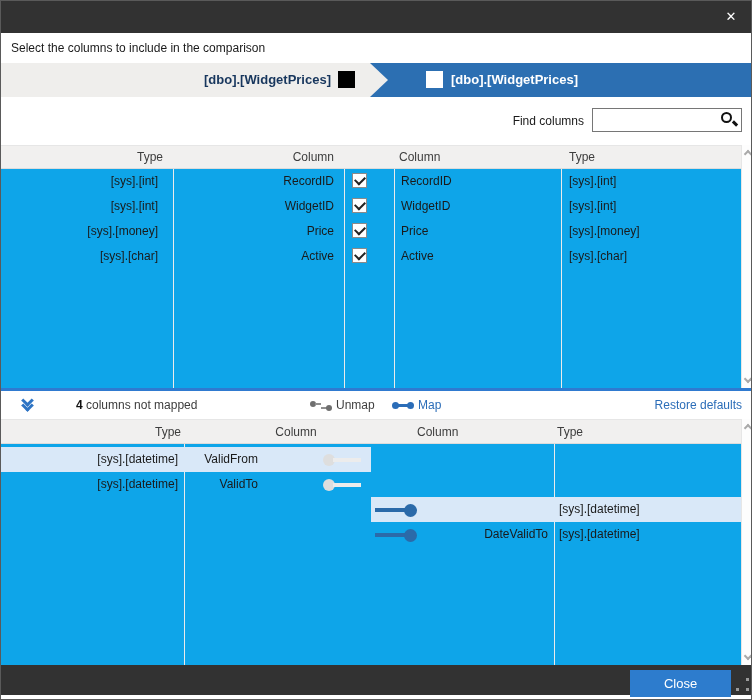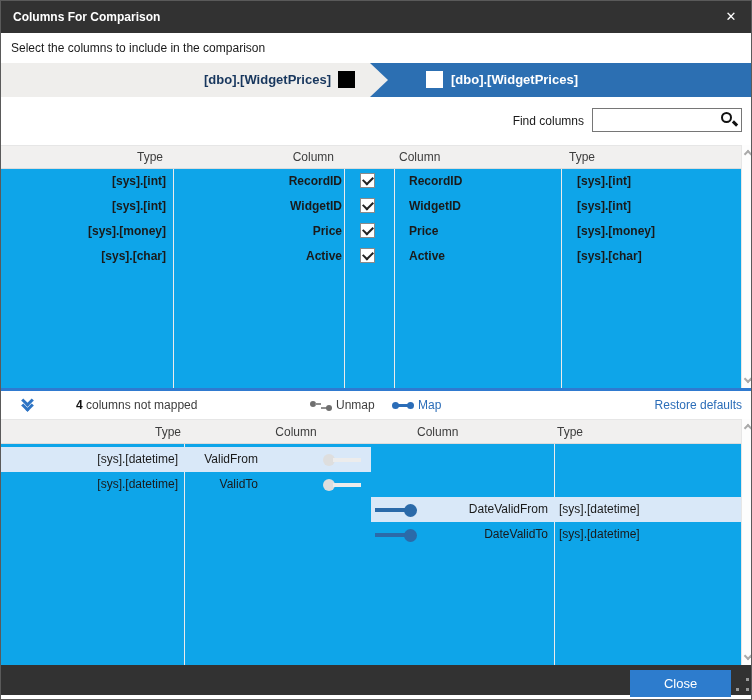--- a/index.html
+++ b/index.html
@@ -39,21 +39,21 @@
   .vline { position:absolute; width:1px; background:#ebebeb; }
   .cell { position:absolute; top:0; line-height:25px; white-space:nowrap; }
   .scrollbar { position:absolute; right:0; top:0; bottom:0; width:12px; background:#fdfdfd; border-left:1px solid #e6e6e6; }
   .chev { position:absolute; left:3px; width:6px; height:6px; border-left:2px solid #aaa; border-bottom:2px solid #aaa; }
   .chev.up { top:6px; transform:rotate(135deg); }
   .chev.down { bottom:6px; transform:rotate(-45deg); }
   
   .upper-panel { top:144px; height:243px; }
   .upper-panel .grid-header { height:24px; }
   .upper-panel .grid-header div { line-height:23px; }
-  .upper-rows { position:absolute; left:8px; top:24px; width:740px;font-weight:bold; }
+  .upper-rows { position:absolute; left:0; top:24px; width:740px; }
   .m-row { position:relative; height:25px; }
   .c-type-l { left:0; width:157px; text-align:right; }
   .c-col-l  { left:172px; width:161px; text-align:right; }
   .c-check  { position:absolute; left:351px; top:4px; }
   .c-col-r  { left:400px; }
   .c-type-r { left:568px; }
   .checkbox { display:block; width:15px; height:15px; border:1px solid #8a8a8a; background:#fff; position:relative; cursor:pointer; }
   .checkbox.checked::after { content:""; position:absolute; left:2px; top:2px; width:8px; height:5px; border-left:2px solid #222; border-bottom:2px solid #222; transform:rotate(-45deg); }
   
   .blue-rule { position:absolute; left:0; top:387px; width:752px; height:3px; background:#2f7ad0; }
@@ -113,21 +113,20 @@
   .resize-grip i:nth-child(1){ right:0; top:0; }
   .resize-grip i:nth-child(2){ right:0; bottom:0; }
   .resize-grip i:nth-child(3){ left:0; bottom:0; }
 </style>
 </head>
 <body>
 
 <div class="dialog">
 
   <div class="titlebar">
-    <span class="title">Columns For Comparison</span>
     <span class="close-btn">✕</span>
   </div>
 
   <div class="subtitle-row">
     <span>Select the columns to include in the comparison</span>
   </div>
 
   <div class="band">
     <div class="band-blue"></div>
     <div class="band-gray"></div>
@@ -253,21 +252,20 @@
               <i class="stem"></i>
             </span>
         </div>
       </div>
       <div class="u-row">
         <div class="half right selected">
           <span class="handle-blue">
               <i class="stem"></i>
               <i class="dot"></i>
             </span>
-          <span class="cell rc-col">DateValidFrom</span>
           <span class="cell rc-type">[sys].[datetime]</span>
         </div>
       </div>
       <div class="u-row">
         <div class="half right">
           <span class="handle-blue">
               <i class="stem"></i>
               <i class="dot"></i>
             </span>
           <span class="cell rc-col">DateValidTo</span>

